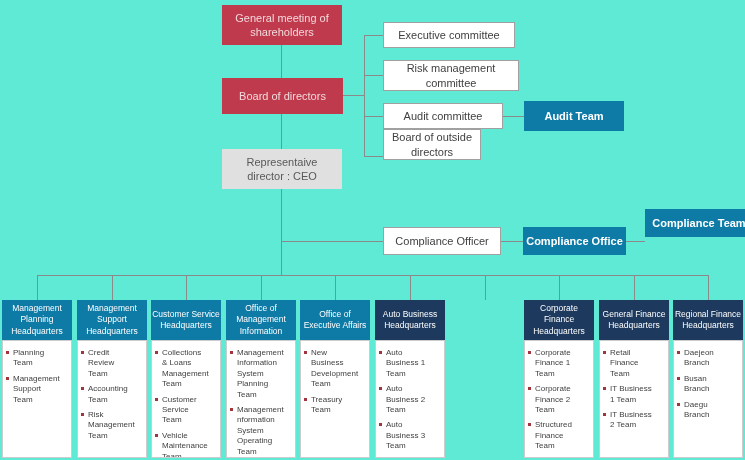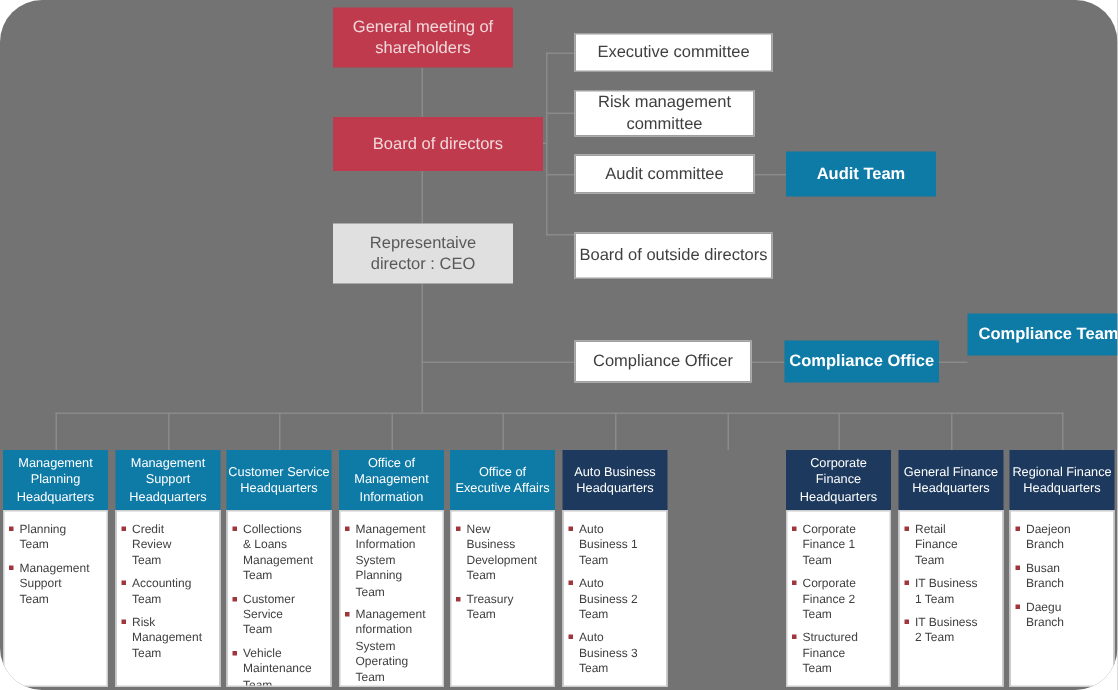--- a/index.html
+++ b/index.html
@@ -2,21 +2,21 @@
 <html style="--red: #bf3a4c; --teal: #0e7aa6; --navy: #1d3a5e; --graybox: #e0e0e0; --line: #8a8a8a; --boxborder: #a0a0a0; --bodyborder: #cccccc; --bullet: #a0353c; --textdark: #3f3f3f; --redtext: #f2d9dc;"><head>
 <meta charset="utf-8">
 <style>
   :root{
     --red:#bf3a4c; --teal:#0e7aa6; --navy:#1d3a5e; --graybox:#e0e0e0;
     --line:#8a8a8a; --boxborder:#a0a0a0; --bodyborder:#cccccc;
     --bullet:#a0353c; --textdark:#3f3f3f; --redtext:#f2d9dc;
   }
   html,body{margin:0;padding:0;background:#ffffff;}
   body{font-family:"Liberation Sans",sans-serif;}
-  #canvas{position:relative;width:745px;height:460px;background:#737373;overflow:hidden;border-radius:28px;}
+  #canvas{position:relative;width:745px;height:460px;background:#5eead4;overflow:hidden;}
   .box{position:absolute;display:flex;align-items:center;justify-content:center;
        text-align:center;box-sizing:border-box;line-height:1.3;}
   .red{background:var(--red);color:var(--redtext);font-size:11px;}
   .grayb{background:var(--graybox);color:#595959;font-size:11px;}
   .white{background:#fff;border:1px solid var(--boxborder);color:var(--textdark);font-size:11px;}
   .tealb{background:var(--teal);color:#ffffff;font-size:11px;font-weight:bold;}
   .ln{position:absolute;background:var(--line);}
   .col{position:absolute;top:300px;width:70px;}
   .col .hd{height:40px;display:flex;align-items:center;justify-content:center;text-align:center;
            color:#fff;font-size:8.5px;line-height:1.35;padding:0 1px;box-sizing:border-box;}
@@ -53,28 +53,28 @@
   <div class="ln" style="left:261px;top:275px;width:1px;height:25px"></div>
   <div class="ln" style="left:335px;top:275px;width:1px;height:25px"></div>
   <div class="ln" style="left:410px;top:275px;width:1px;height:25px"></div>
   <div class="ln" style="left:485px;top:275px;width:1px;height:25px"></div>
   <div class="ln" style="left:559px;top:275px;width:1px;height:25px"></div>
   <div class="ln" style="left:634px;top:275px;width:1px;height:25px"></div>
   <div class="ln" style="left:708px;top:275px;width:1px;height:25px"></div>
 
   <div class="box red" style="left:222px;top:5px;width:120px;height:40px">General meeting of shareholders</div>
 
-  <div class="box red" style="left:222px;top:78px;width:140px;height:36px">Board of directors</div>
+  <div class="box red" style="left:222px;top:78px;width:121px;height:36px">Board of directors</div>
 
   <div class="box grayb" style="left:222px;top:149px;width:120px;height:40px;padding:0 20px">Representaive director : CEO</div>
 
   <div class="box white" style="left:383px;top:22px;width:132px;height:26px">Executive committee</div>
-  <div class="box white" style="left:383px;top:60px;width:120px;height:31px">Risk management committee</div>
+  <div class="box white" style="left:383px;top:60px;width:136px;height:31px">Risk management committee</div>
   <div class="box white" style="left:383px;top:103px;width:120px;height:26px">Audit committee</div>
-  <div class="box white" style="left:383px;top:155px;width:132px;height:31px">Board of outside directors</div>
+  <div class="box white" style="left:383px;top:129px;width:98px;height:31px">Board of outside directors</div>
 
   <div class="box tealb" style="left:524px;top:101px;width:100px;height:30px">Audit Team</div>
 
   <div class="box white" style="left:383px;top:227px;width:118px;height:28px">Compliance Officer</div>
   <div class="box tealb" style="left:523px;top:227px;width:103px;height:28px">Compliance Office</div>
   <div class="box tealb" style="left:645px;top:209px;width:108px;height:28px">Compliance Team</div>
 
   <div class="col teal" style="left:2px">
     <div class="hd">Management Planning Headquarters</div>
     <div class="bd">

